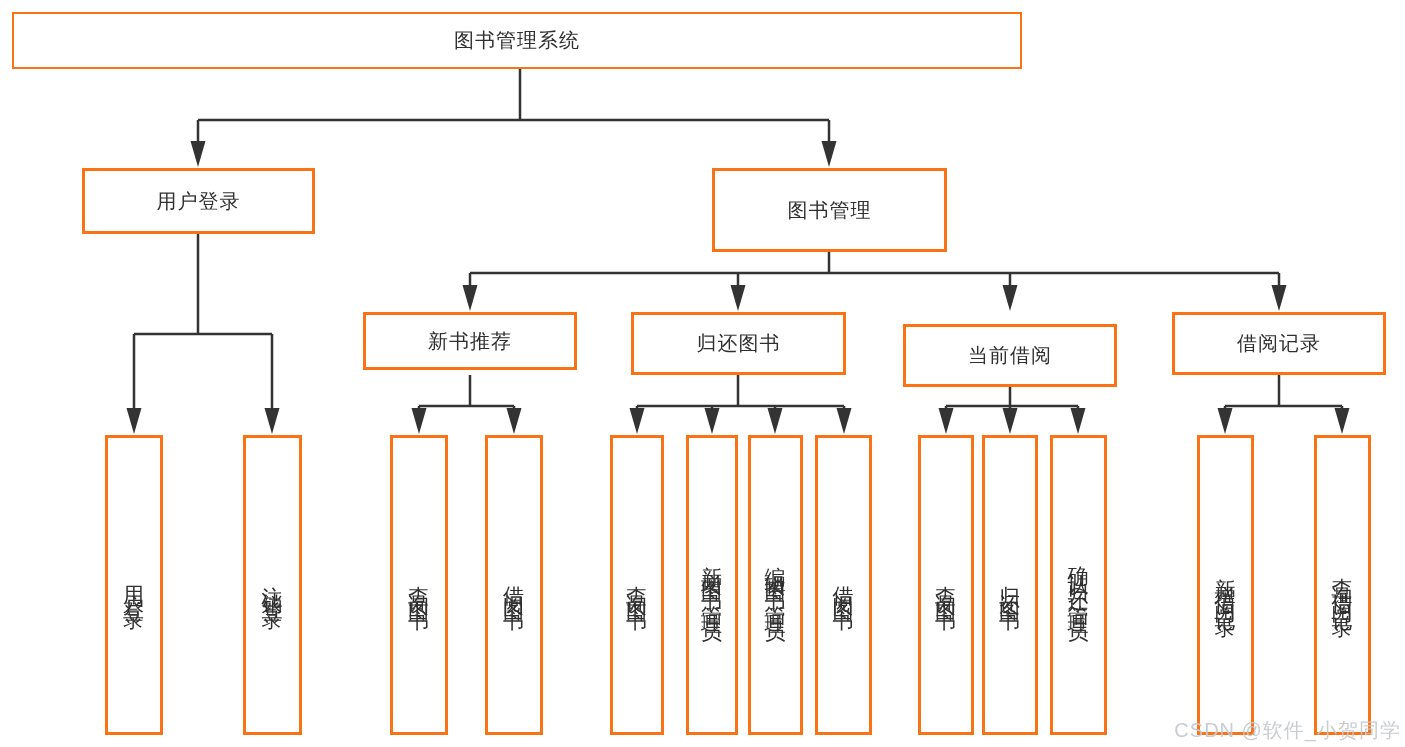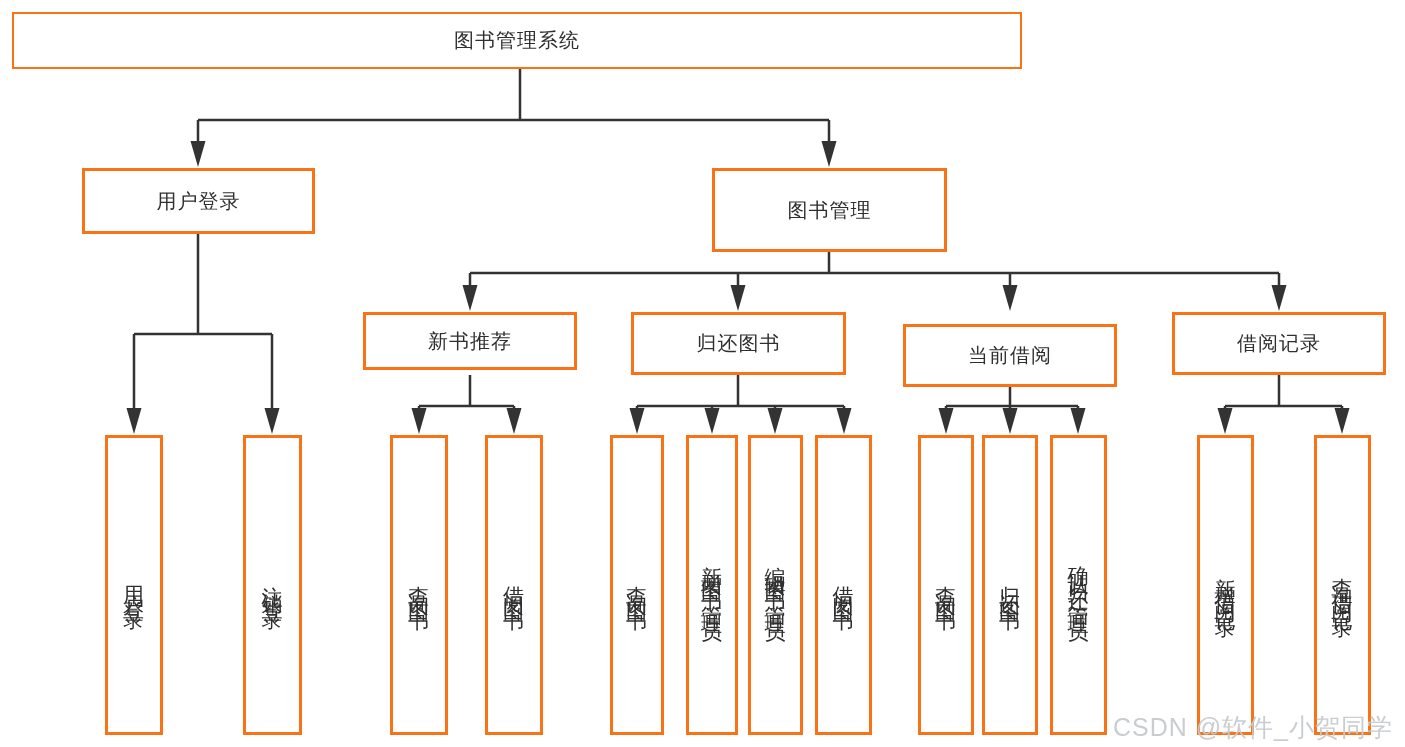--- a/index.html
+++ b/index.html
@@ -31,23 +31,23 @@
   .vlbl{
     writing-mode:vertical-rl;
     text-orientation:mixed;
     font-size:21px;
     letter-spacing:8px;
     line-height:1;
     white-space:nowrap;
   }
   .watermark{
     position:absolute;
-    right:12px;
+    right:4px;
     bottom:3px;
-    font-size:25px;
+    font-size:20px;
     color:rgba(198,201,206,0.95);
     letter-spacing:1px;
     white-space:nowrap;
     z-index:5;
   }
 </style>
 </head>
 <body>
 
 <div class="stage">

